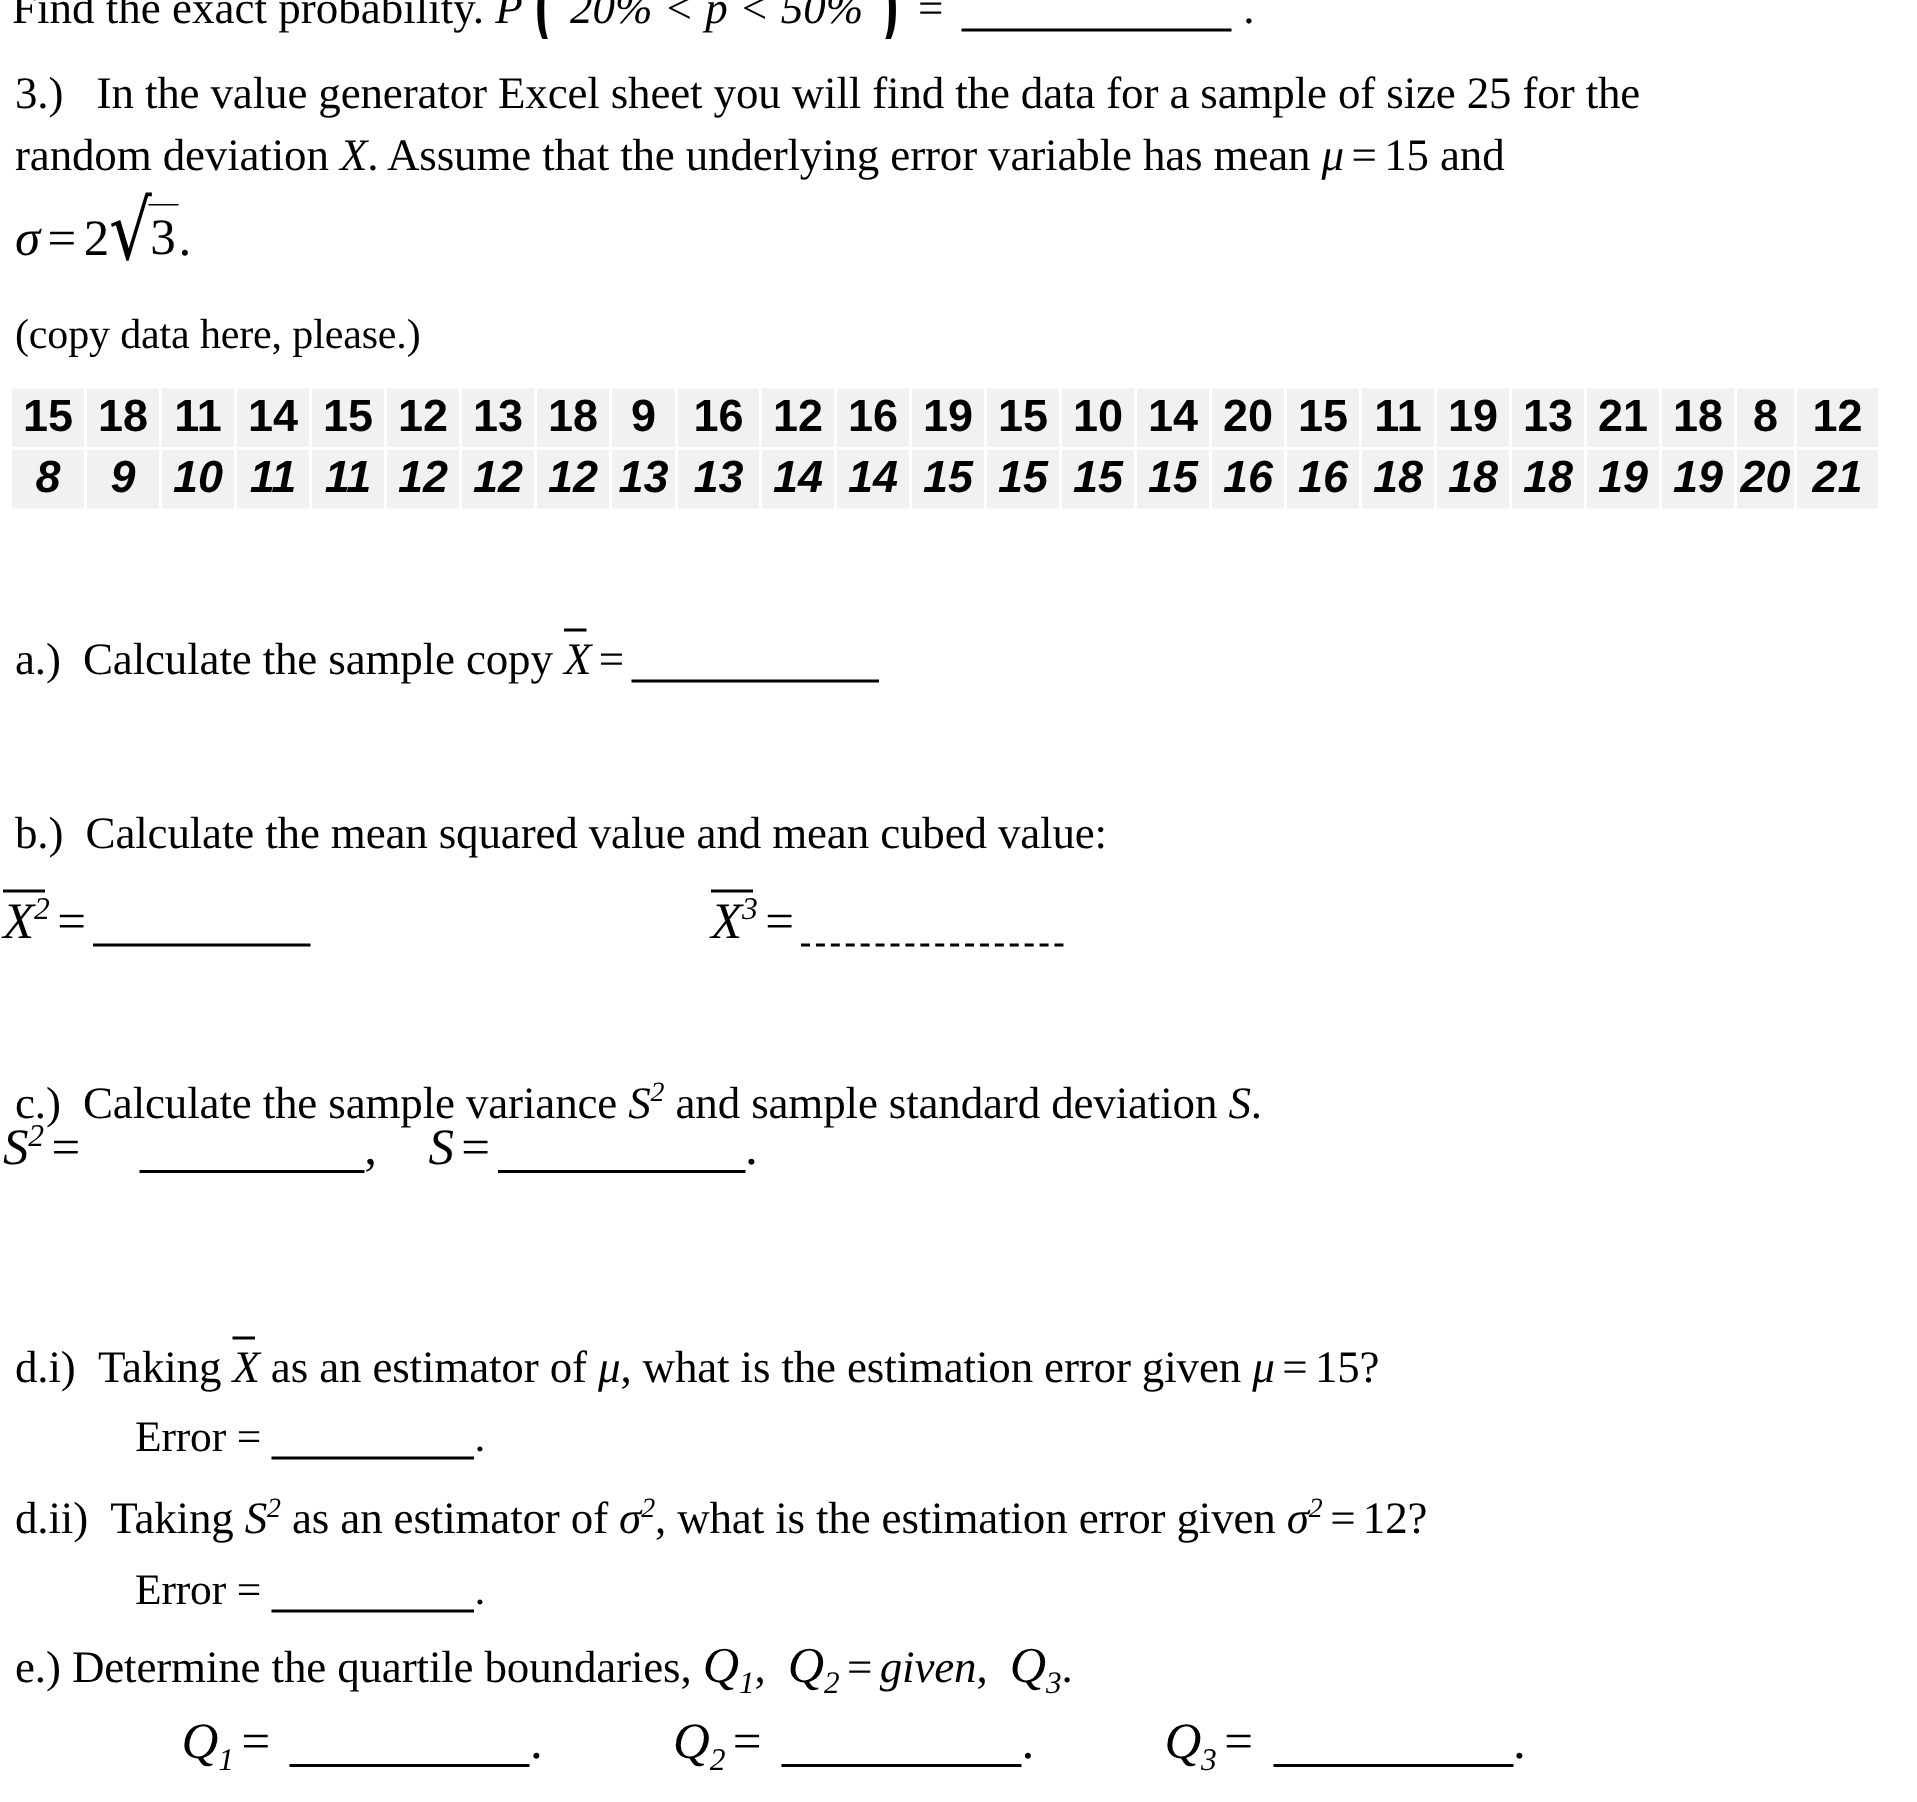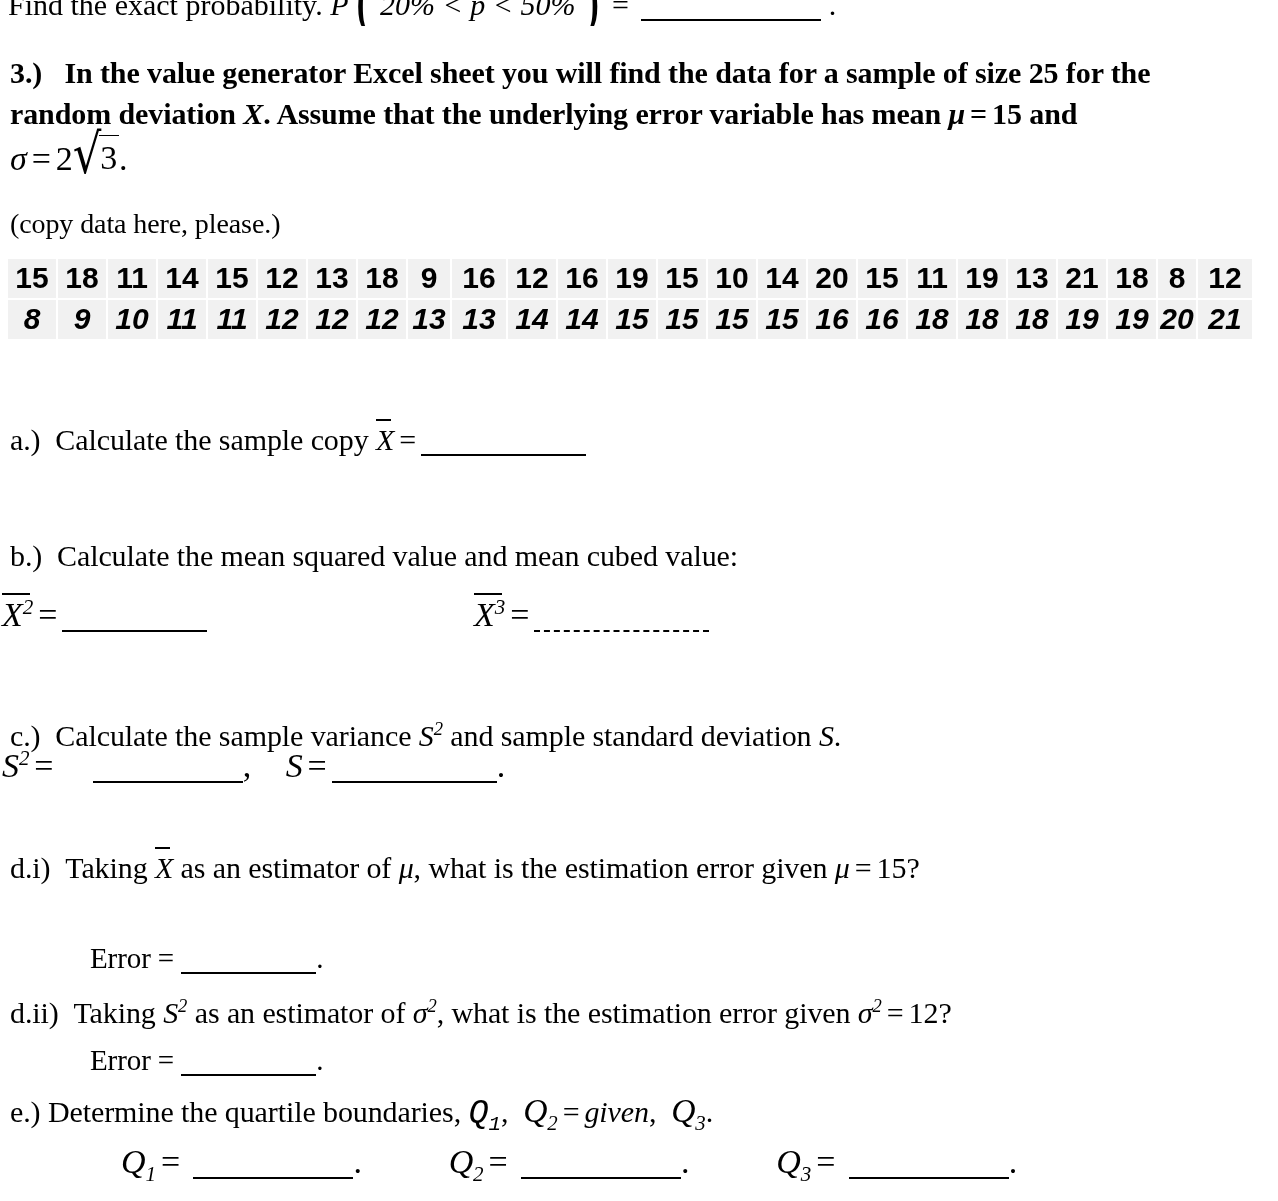--- a/index.html
+++ b/index.html
@@ -106,21 +106,21 @@
     top: 2px;
   }
 
   .para {
     position: absolute;
     font-size: 30px;
     line-height: 41px;
     letter-spacing: -0.1px;
   }
 
-  #q3-text  { left: 10px; top: 52px;  width: 1215px; font-weight: bold; }
+  #q3-text  { left: 10px; top: 42px;  width: 1215px; }
   #q3-sigma { left: 10px; top: 133px; }
   #copydata { left: 10px; top: 203px; font-size: 28px; }
 
   
   #data-table {
     position: absolute;
     left: 8px;
     top: 259px;
     width: 1278px;
   }
@@ -144,21 +144,21 @@
     padding: 0 2px;
   }
   .row-sorted .data-cell { font-style: italic; }
   .data-row.row-raw { margin-bottom: 2px; }
 
   #q-a   { left: 10px; top: 418px; }
   #q-b   { left: 10px; top: 535px; }
   #q-b2  { left: 2px;  top: 592px; width: 1100px; }
   #q-c   { left: 10px; top: 715px; }
   #q-c2  { left: 2px;  top: 744px; }
-  #q-di  { left: 10px; top: 846px; }
+  #q-di  { left: 10px; top: 890px; }
   #q-di2 { left: 90px; top: 938px; }
   #q-dii { left: 10px; top: 992px; }
   #q-dii2{ left: 90px; top: 1040px; }
   #q-e   { left: 10px; top: 1090px; }
   #q-e2  { left: 100px; top: 1140px; margin-left: 21px; }
 
   .mathline { font-size: 34px; line-height: 44px; }
   .qslot { display: inline-block; }
   .spacer-wide { display: inline-block; width: 250px; }
   .spacer-med  { display: inline-block; width: 70px; }
@@ -308,21 +308,21 @@
 </div>
 
 <div class="para" id="q-dii2" style="font-size:29px;">
   <span>Error =</span>
   <span class="blank thin" style="width:135px;"></span><span>.</span>
 </div>
 
 <div class="para" id="q-e">
   <span>e.)</span>
   <span>Determine the quartile boundaries,</span>
-  <span class="mi" style="font-size:1.12em;font-family:Liberation Mono, monospace;"><span>Q</span><sub class="idx">1</sub></span><span>,</span>
+  <span class="mi" style="font-size:1.12em;"><span>Q</span><sub class="idx">1</sub></span><span>,</span>
   &nbsp;<span class="mi" style="font-size:1.12em;"><span>Q</span><sub class="idx">2</sub></span><span class="op">=</span><span class="mi">given</span><span>,</span>
   &nbsp;<span class="mi" style="font-size:1.12em;"><span>Q</span><sub class="idx">3</sub></span><span>.</span>
 </div>
 
 <div class="para mathline" id="q-e2">
   <span class="qslot">
     <span class="mi"><span>Q</span><sub class="idx">1</sub></span><span class="op">=</span>
     <span class="blank" style="width:160px;"></span><span>.</span>
   </span>
   <span class="spacer-med"></span>

